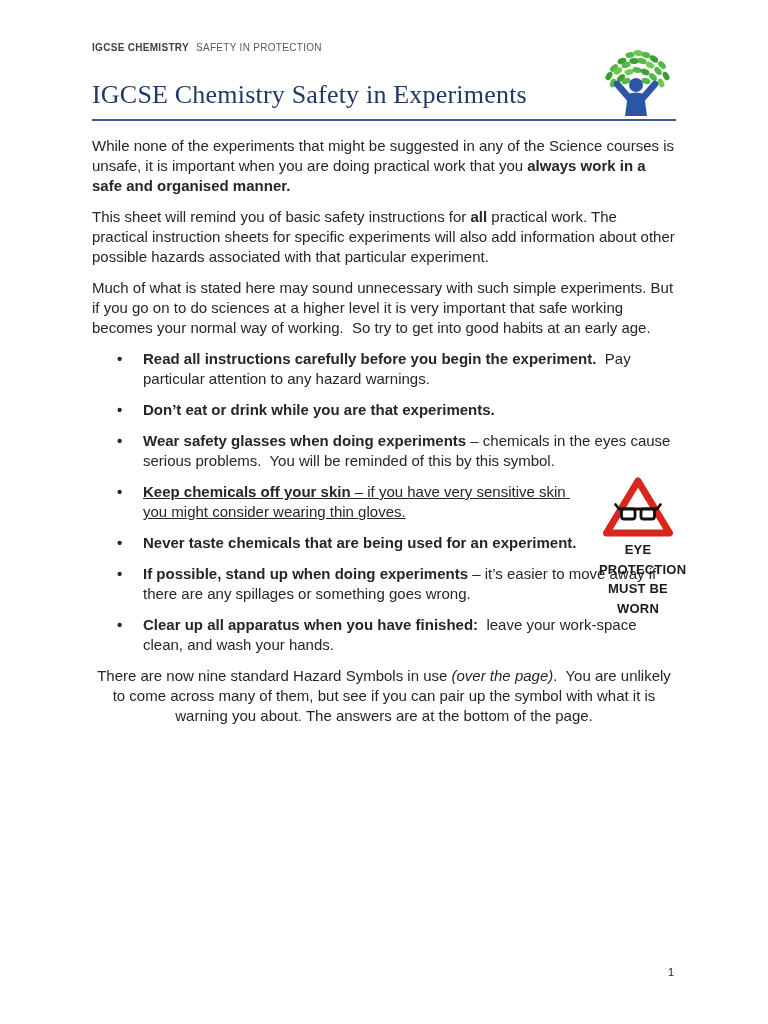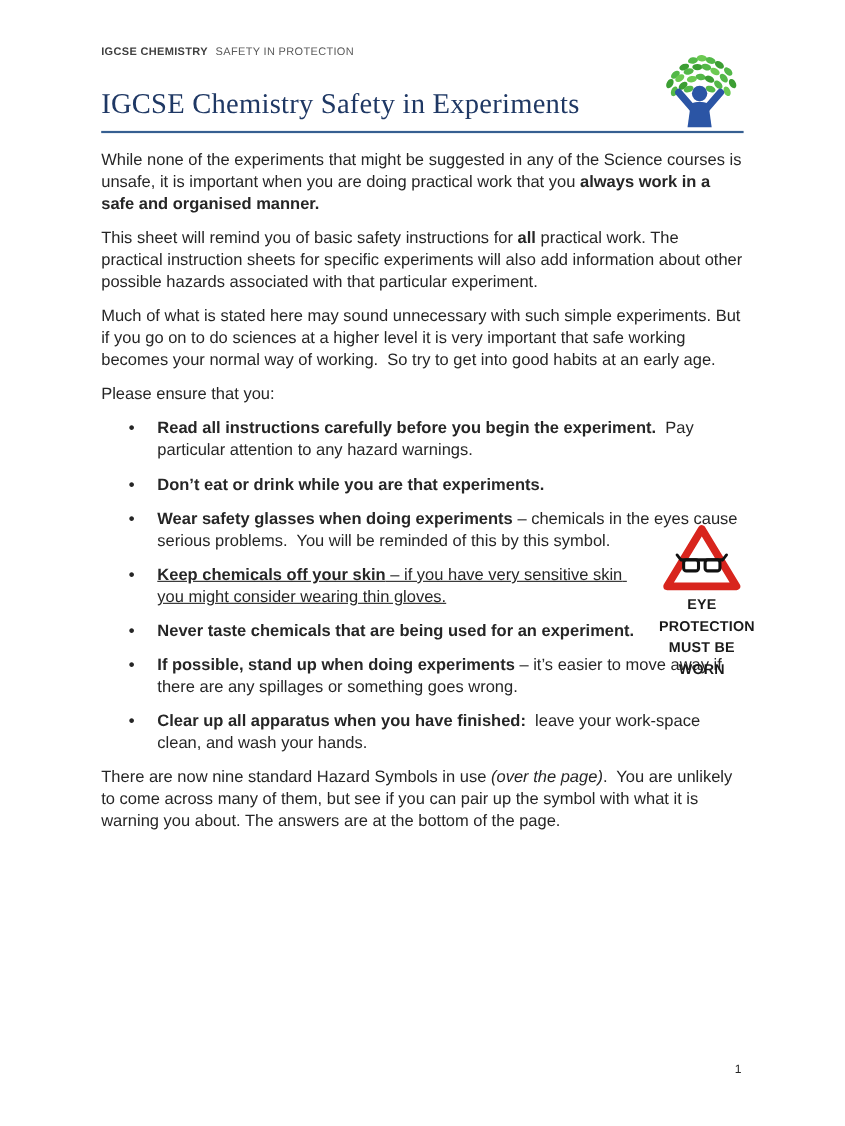--- a/index.html
+++ b/index.html
@@ -48,21 +48,21 @@
   .para { margin: 0 0 11px 0; white-space: pre-wrap; }
   .para .b, .bullet-text .b { font-weight: bold; }
   .para .i, .bullet-text .i { font-style: italic; }
 
   ul.bullets { list-style: none; margin: 0; padding: 0; }
   li.bullet { display: flex; margin: 0 0 11px 0; padding-left: 25px; }
   .bullet-marker { flex: 0 0 26px; font-weight: bold; }
   .bullet-text { flex: 1; white-space: pre-wrap; font-weight: normal; }
   li.bullet:nth-of-type(4) .bullet-text { padding-right: 95px; text-decoration: underline; }
 
-  .closing { margin-top: 1px; }
+  .closing { margin-top: 1px; text-align: center; }
 
   .eye-symbol {
     position: absolute; left: 599px; top: 476px; width: 78px;
     text-align: center;
   }
   .eye-symbol svg { display: block; margin: 0 auto; }
   .eye-caption {
     margin-top: 2px;
     font-size: 13px; font-weight: bold; line-height: 1.5;
     color: var(--caption-text, #1a1a1a);
@@ -127,21 +127,20 @@
   <div class="content">
 
     <div>
 
         <p class="para"><span>While none of the experiments that might be suggested in any of the Science courses is unsafe, it is important when you are doing practical work that you </span><span class="b">always work in a safe and organised manner.</span></p>
 
         <p class="para"><span>This sheet will remind you of basic safety instructions for </span><span class="b">all</span><span> practical work. The practical instruction sheets for specific experiments will also add information about other possible hazards associated with that particular experiment.</span></p>
 
         <p class="para"><span>Much of what is stated here may sound unnecessary with such simple experiments. But if you go on to do sciences at a higher level it is very important that safe working becomes your normal way of working.  So try to get into good habits at an early age.</span></p>
 
-        <p class="para"><span>Please ensure that you:</span></p>
       </div>
 
     <ul class="bullets">
 
         <li class="bullet">
           <span class="bullet-marker">•</span>
           <span class="bullet-text"><span class="b">Read all instructions carefully before you begin the experiment.</span><span>  Pay particular attention to any hazard warnings.</span></span>
         </li>
 
         <li class="bullet">

